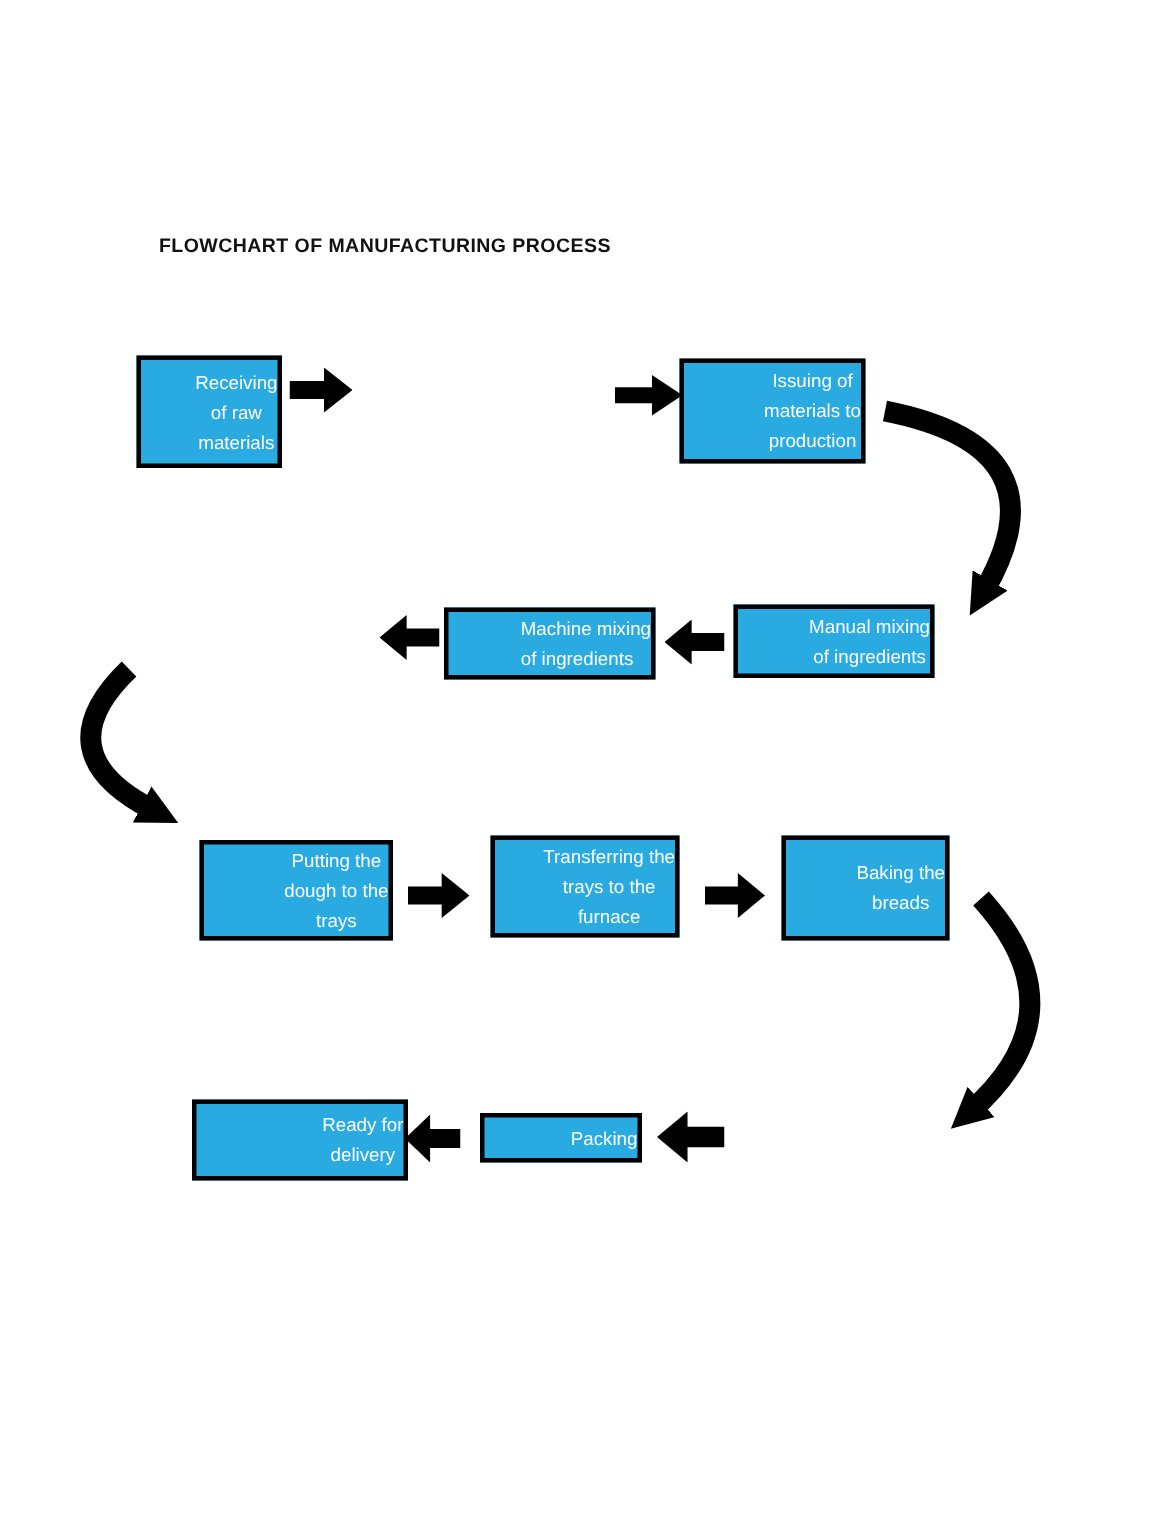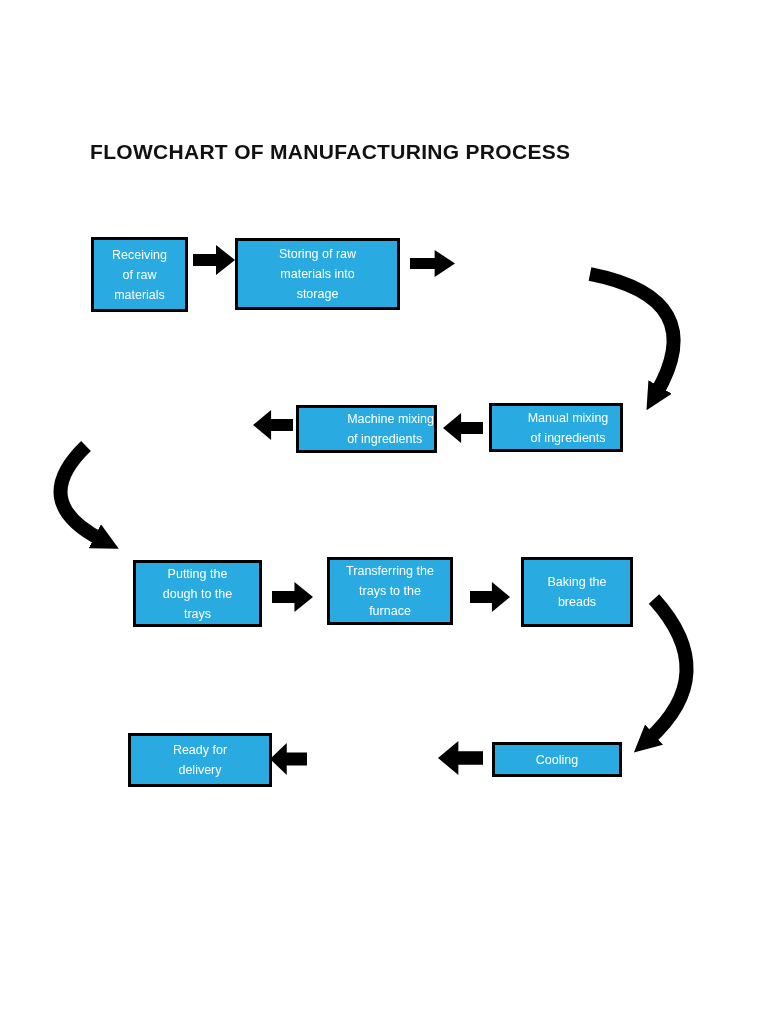--- a/index.html
+++ b/index.html
@@ -8,38 +8,38 @@
     width: 768px;
     height: 1024px;
     background: #ffffff;
     overflow: hidden;
     font-family: "Liberation Sans", sans-serif;
   }
   .title {
     position: absolute;
     left: 90px;
     top: 140px;
-    margin: 0;
-    font-size: 21px;
+    margin: 16px;
+    font-size: 13px;
     font-weight: bold;
     letter-spacing: 0.3px;
     color: #111111;
     white-space: nowrap;
   }
   .node {
     position: absolute;
     box-sizing: border-box;
     background: #29ABE2;
     border: 3px solid #000000;
     color: #ffffff;
     font-size: 12.5px;
     line-height: 20px;
     display: flex;
     align-items: center;
-    justify-content: center;
+    justify-content: flex-end;
     text-align: center;
     white-space: pre-line;
   }
   .node span { display: block; }
   
   .n0 { left: 91px;  top: 237px; width: 97px;  height: 75px; }
   .n1 { left: 235px; top: 238px; width: 165px; height: 72px; }
   .n2 { left: 453px; top: 239px; width: 124px; height: 70px; }
   
   .n3 { left: 489px; top: 403px; width: 134px; height: 49px; padding-left: 24px; }
@@ -82,36 +82,36 @@
 </head>
 <body>
 
 <div class="page">
 
   <h1 class="title">FLOWCHART OF MANUFACTURING PROCESS</h1>
 
   <div class="node n0"><span>Receiving
 of raw
 materials</span></div>
-  <div class="node n1"><span>Storing of raw
-materials into
-storage</span></div>
+  <div class="node n2"><span>Issuing of
+materials to
+production</span></div>
   <div class="node n3"><span>Manual mixing
 of ingredients</span></div>
   <div class="node n4"><span>Machine mixing
 of ingredients</span></div>
   <div class="node n7"><span>Transferring the
 trays to the
 furnace</span></div>
   <div class="node n6"><span>Putting the
 dough to the
 trays</span></div>
   <div class="node n8"><span>Baking the
 breads</span></div>
-  <div class="node n9"><span>Cooling</span></div>
+  <div class="node n10"><span>Packing</span></div>
   <div class="node n11"><span>Ready for
 delivery</span></div>
 
   <svg class="arrow a0" viewBox="0 0 42 30" preserveAspectRatio="none">
       <path d="M0,9 L23,9 L23,0 L42,15 L23,30 L23,21 L0,21 Z"></path>
     </svg>
   <svg class="arrow a1" viewBox="0 0 42 30" preserveAspectRatio="none">
       <path d="M0,9 L23,9 L23,0 L42,15 L23,30 L23,21 L0,21 Z"></path>
     </svg>
   <svg class="arrow a2" viewBox="0 0 42 30" preserveAspectRatio="none">

